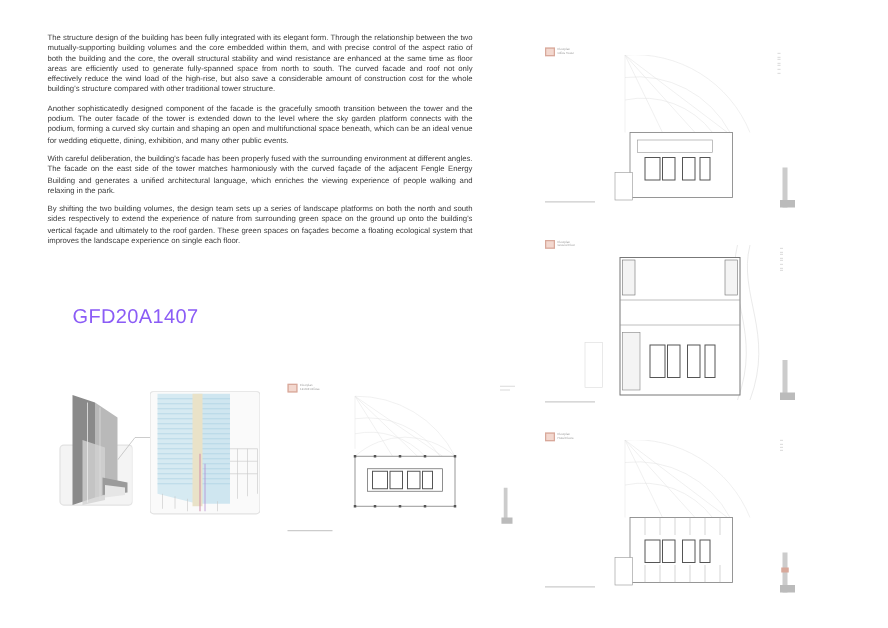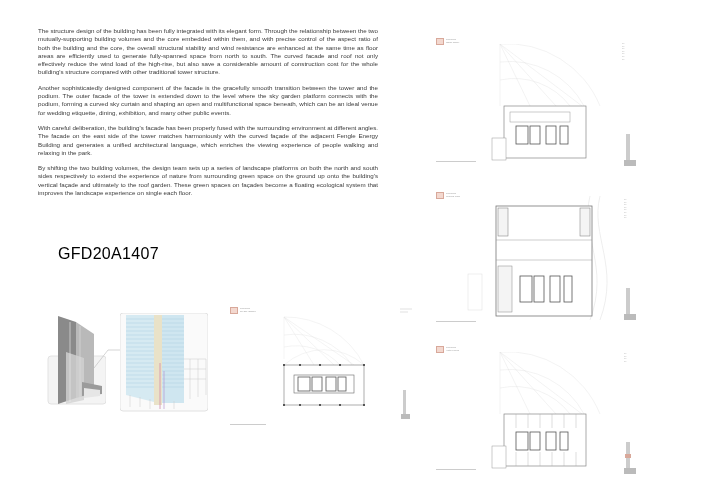--- a/index.html
+++ b/index.html
@@ -1,19 +1,19 @@
 <!DOCTYPE html>
 <html><head>
 <meta charset="utf-8">
 <style>
   html,body{margin:0;padding:0;background:#fff;}
   body{width:710px;height:502px;position:relative;overflow:hidden;font-family:"Liberation Sans",sans-serif;color:#333;}
   .text-block{position:absolute;left:38px;top:27px;width:340px;font-size:6.2px;line-height:8.3px;color:#3a3a3a;text-align:justify;}
   .text-block p{margin:0 0 7px 0;}
-  .code{position:absolute;left:58px;top:245px;font-size:16px;letter-spacing:0.3px;color:#000000;}
+  .code{position:absolute;left:58px;top:245px;font-size:16px;letter-spacing:0.3px;color:#8b5cf6;}
   .sheet{position:absolute;background:#fff;}
   .tag{position:absolute;display:flex;align-items:center;gap:2px;}
   .tag .sq{width:6px;height:5px;border:1px solid #d8a89a;background:#f3d8cf;}
   .tag .t{font-size:2.4px;line-height:2.6px;color:#999;}
   .legend{position:absolute;font-size:2px;line-height:2.6px;color:#aaa;}
   .scale{position:absolute;height:3px;border-bottom:1px solid #ccc;}
   svg{position:absolute;}
 </style>
 </head>
 <body>

